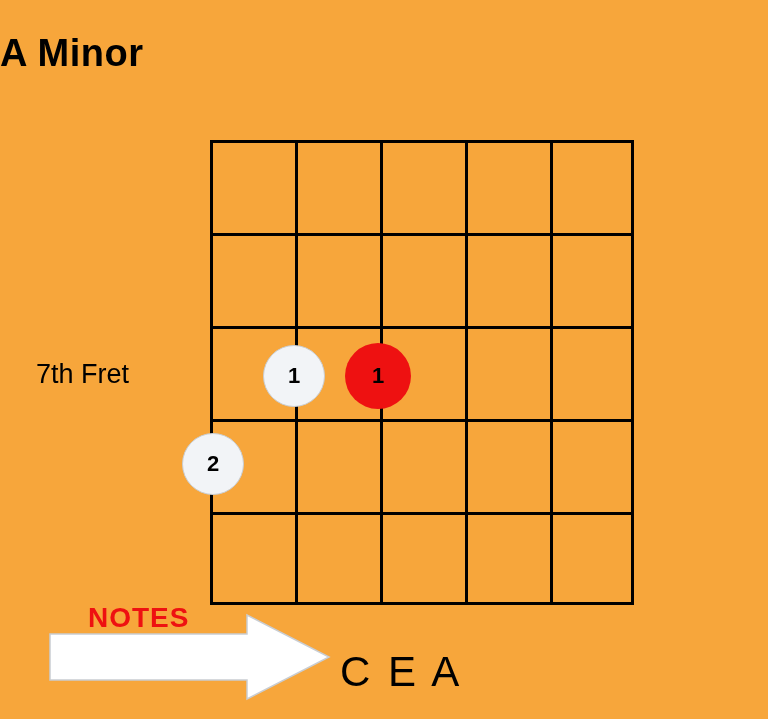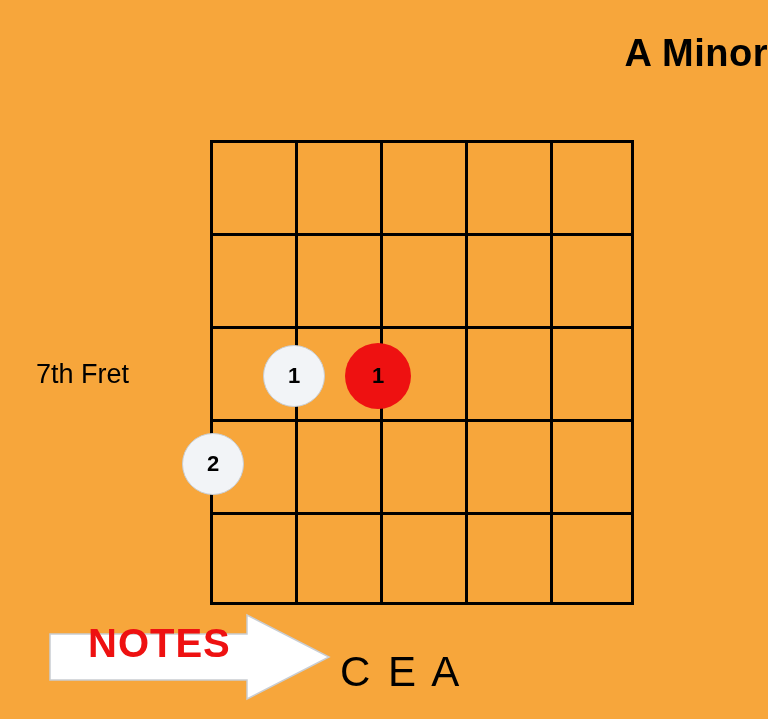--- a/index.html
+++ b/index.html
@@ -13,21 +13,21 @@
     font-family: "Liberation Sans", sans-serif;
     position: relative;
     overflow: hidden;
   }
 
   .title {
     position: absolute;
     top: 32px;
     left: 0;
     width: 768px;
-    text-align: right;
+    text-align: left;
     font-size: 38px;
     font-weight: bold;
     color: #000000;
     letter-spacing: 0.5px;
   }
 
   
   .fretboard {
     position: absolute;
     left: 210px;
@@ -85,22 +85,22 @@
   .notes-arrow {
     position: absolute;
     left: 47px;
     top: 612px;
     width: 285px;
     height: 90px;
   }
   .notes-text {
     position: absolute;
     left: 88px;
-    top: 621px;
-    font-size: 40px;
+    top: 602px;
+    font-size: 28px;
     font-weight: bold;
     color: #EE1111;
     letter-spacing: 1px;
   }
 
   .notes-value {
     position: absolute;
     left: 340px;
     top: 648px;
     font-size: 42px;

